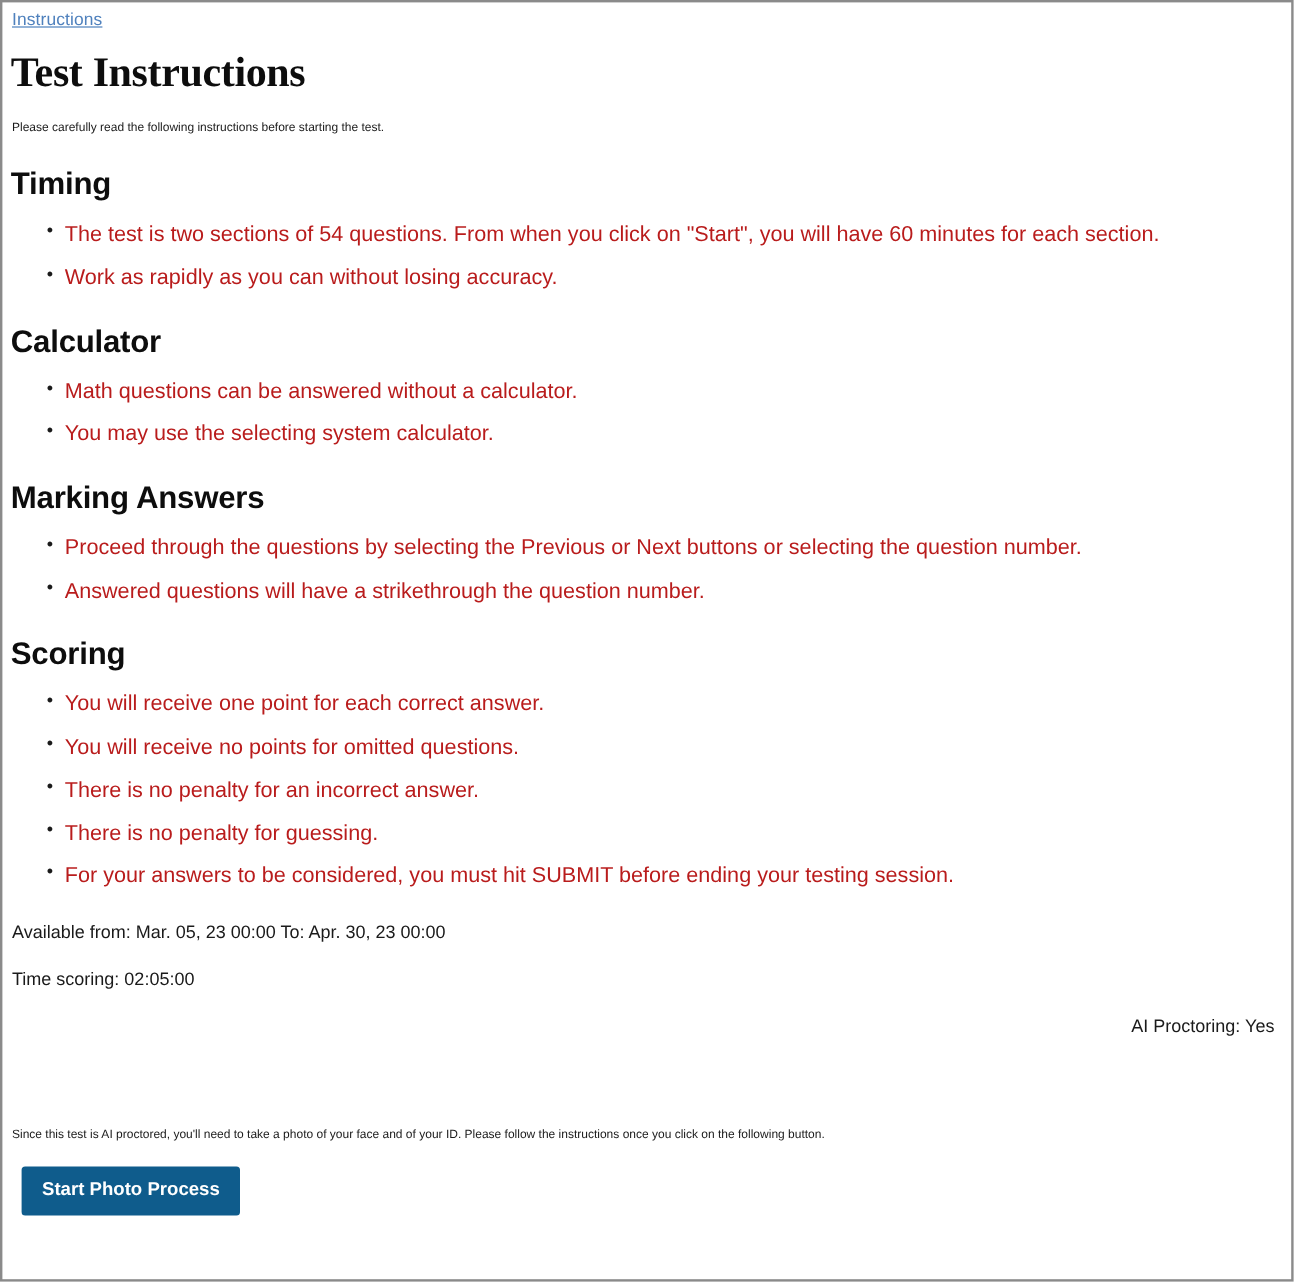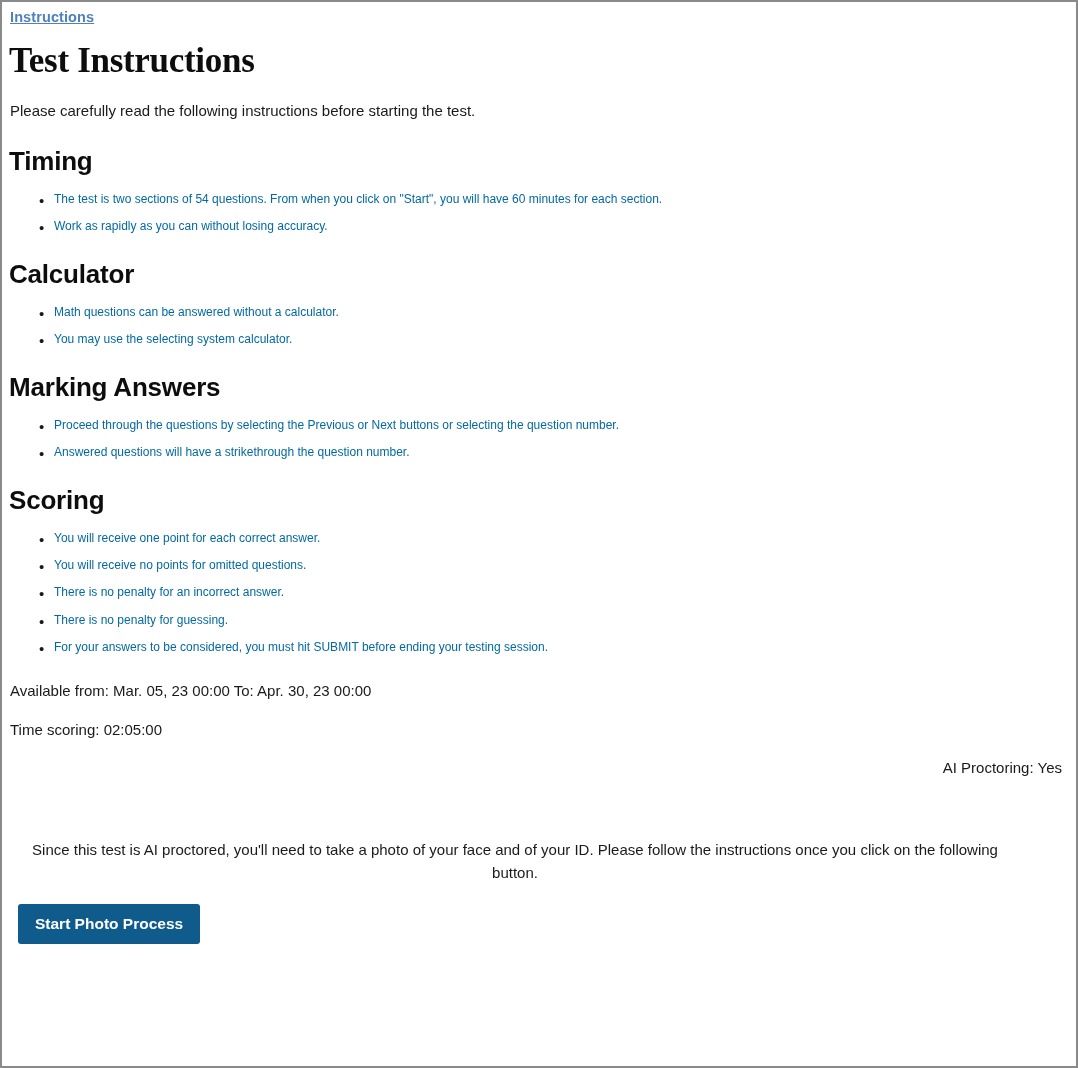--- a/index.html
+++ b/index.html
@@ -27,61 +27,61 @@
     overflow: hidden;
   }
 
   .content {
     padding: 6px 14px 0 6px;
   }
 
   .breadcrumb {
     color: #4f81bd;
     font-size: 14.5px;
-    font-weight: bold;
+    font-weight: normal;
     line-height: 1.2;
     margin: 16px 0 0 2px;
     letter-spacing: 0.1px;
   }
 
   h1.page-title {
     font-size: 35px;
     font-weight: bold;
     line-height: 1.1;
     margin: 16px 0 0 1px;
     color: #0d0d0d;
     letter-spacing: -0.3px;
     font-family: Liberation Serif, serif;
   }
 
   p.intro {
-    font-size: 15px;
+    font-size: 10px;
     line-height: 1.45;
     margin: 19px 0 0 2px;
     color: #1a1a1a;
   }
 
   h2.section-title {
     font-size: 26px;
     font-weight: bold;
     line-height: 1.15;
     margin: 25px 0 0 1px;
     color: #0d0d0d;
     letter-spacing: -0.2px;
   }
 
   ul.bullets {
     margin: 14px 0 0 0;
     padding: 0 0 0 46px;
     list-style: none;
   }
   ul.bullets li {
-    font-size: 12px;
+    font-size: 18px;
     line-height: 1.43;
-    color: #0369a1;
+    color: #b91c1c;
     position: relative;
     margin-bottom: 10px;
     padding-right: 24px;
   }
   ul.bullets li:last-child { margin-bottom: 0; }
   ul.bullets li::before {
     content: "\2022";
     position: absolute;
     left: -15px;
     top: -1px;
@@ -96,26 +96,25 @@
     font-size: 15px;
     line-height: 1.45;
     margin: 0 0 17px 2px;
     color: #1a1a1a;
   }
   .meta-line:last-child { margin-bottom: 0; text-align: right; }
 
   .spacer-gap { height: 60px; }
 
   p.proctor-note {
-    font-size: 15px;
+    font-size: 10px;
     line-height: 1.52;
-    margin: 0 0 0 2px;
+    margin: 12px 0 0 2px;
     color: #1a1a1a;
     max-width: 1010px;
-    text-align: center;
   }
 
   .btn-row {
     margin: 19px 0 0 10px;
   }
   .primary-button {
     display: inline-block;
     background: #0f5c8c;
     color: #ffffff;
     font-family: "Liberation Sans", sans-serif;

